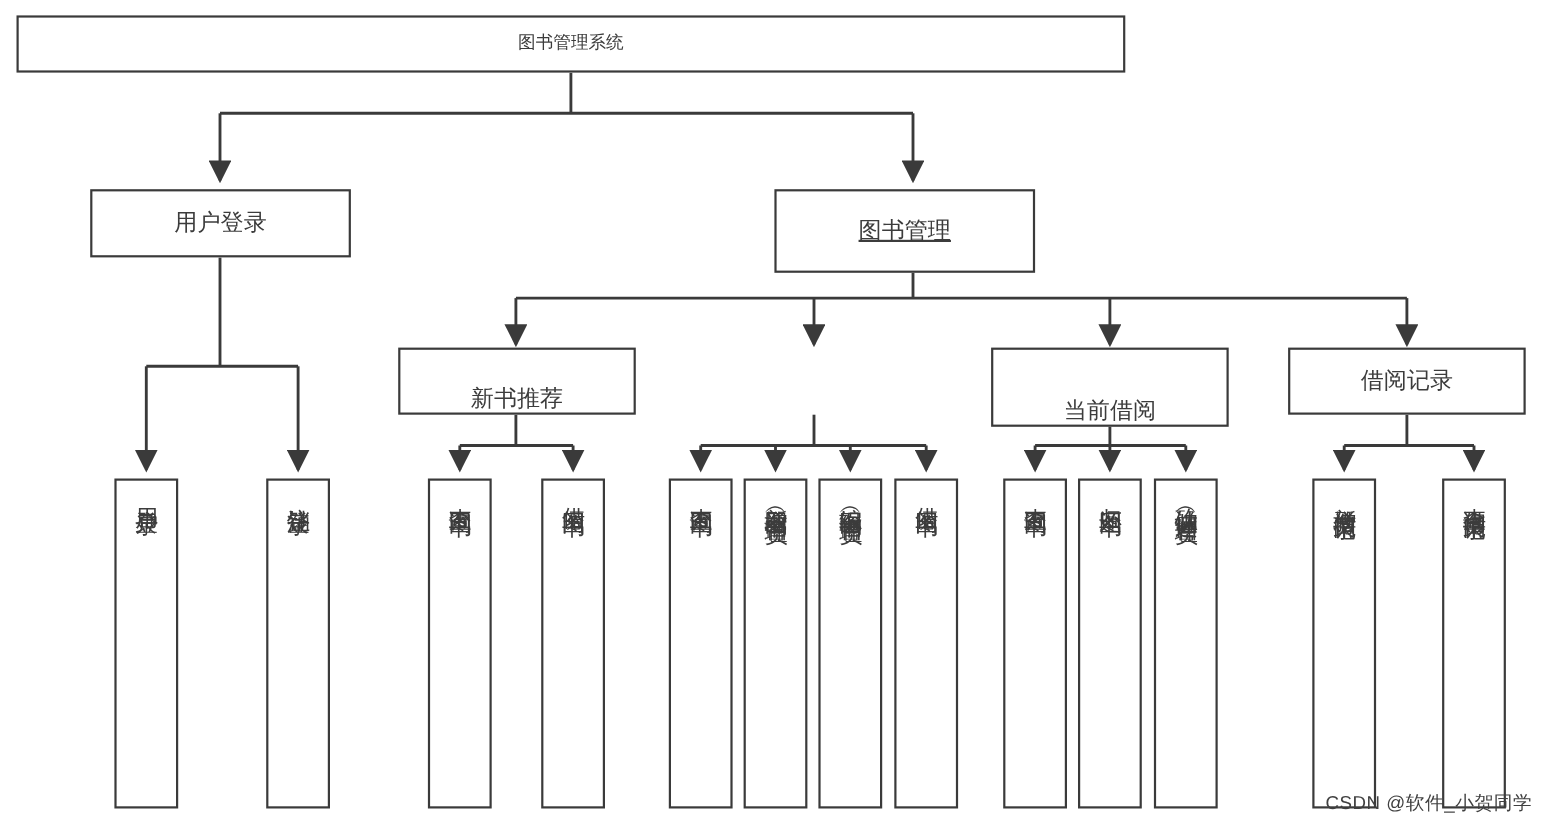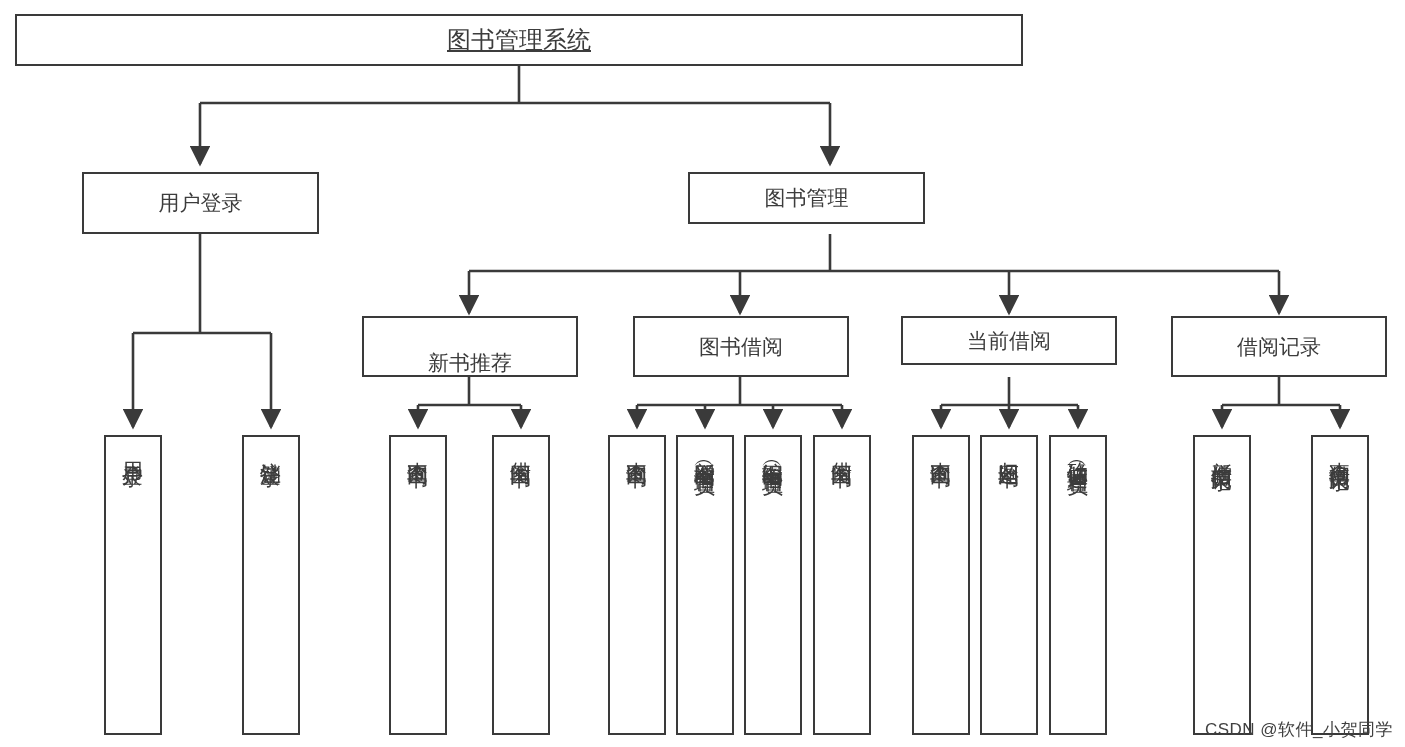--- a/index.html
+++ b/index.html
@@ -35,22 +35,21 @@
     justify-content: center;
     color: #3c3c3c;
   }
   .node-label {
     color: #3c3c3c;
     line-height: 1.12;
     text-align: center;
     white-space: nowrap;
   }
   .node.root .node-label {
-    font-size: 24px;
-    text-decoration: underline;
+    font-size: 16px;
   }
   .node.branch .node-label {
     font-size: 21px;
   }
   .node.leaf {
     border-width: 2.5px;
     align-items: flex-start;
     justify-content: center;
     padding-top: 8px;
   }
@@ -128,31 +127,28 @@
     </g>
   </svg>
 
   <div class="node root" style="left:15px; top:14px; width:1008px; height:52px;">
     <span class="node-label">图书管理系统</span>
   </div>
 
   <div class="node branch" style="left:82px; top:172px; width:237px; height:62px;">
     <span class="node-label">用户登录</span>
   </div>
-  <div class="node branch" style="left:688px; top:172px; width:237px; height:52px;">
+  <div class="node branch" style="left:704px; top:172px; width:237px; height:76px;text-decoration:underline;">
     <span class="node-label">图书管理</span>
   </div>
 
   <div class="node branch" style="left:362px; top:316px; width:216px; height:61px;align-items:flex-end;">
     <span class="node-label">新书推荐</span>
   </div>
-  <div class="node branch" style="left:633px; top:316px; width:216px; height:61px;">
-    <span class="node-label">图书借阅</span>
-  </div>
-  <div class="node branch" style="left:901px; top:316px; width:216px; height:49px;">
+  <div class="node branch" style="left:901px; top:316px; width:216px; height:72px;align-items:flex-end;">
     <span class="node-label">当前借阅</span>
   </div>
   <div class="node branch" style="left:1171px; top:316px; width:216px; height:61px;">
     <span class="node-label">借阅记录</span>
   </div>
 
   <div class="node leaf" style="left:104px; top:435px; width:58px; height:300px;">
     <span class="node-label">用户登录</span>
   </div>
   <div class="node leaf" style="left:242px; top:435px; width:58px; height:300px;">

